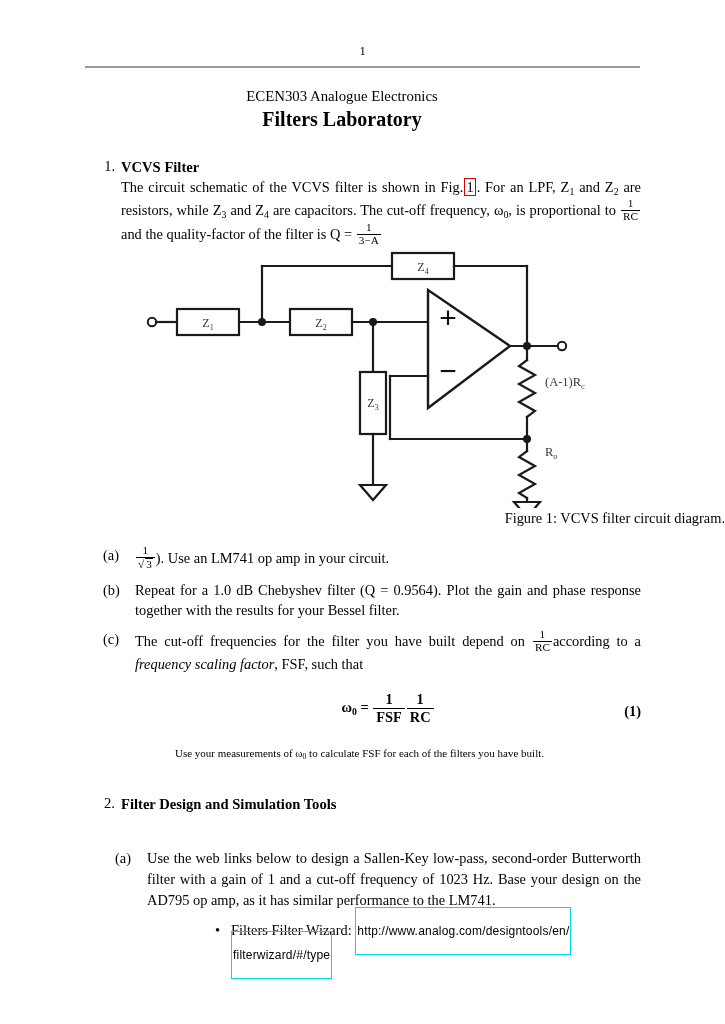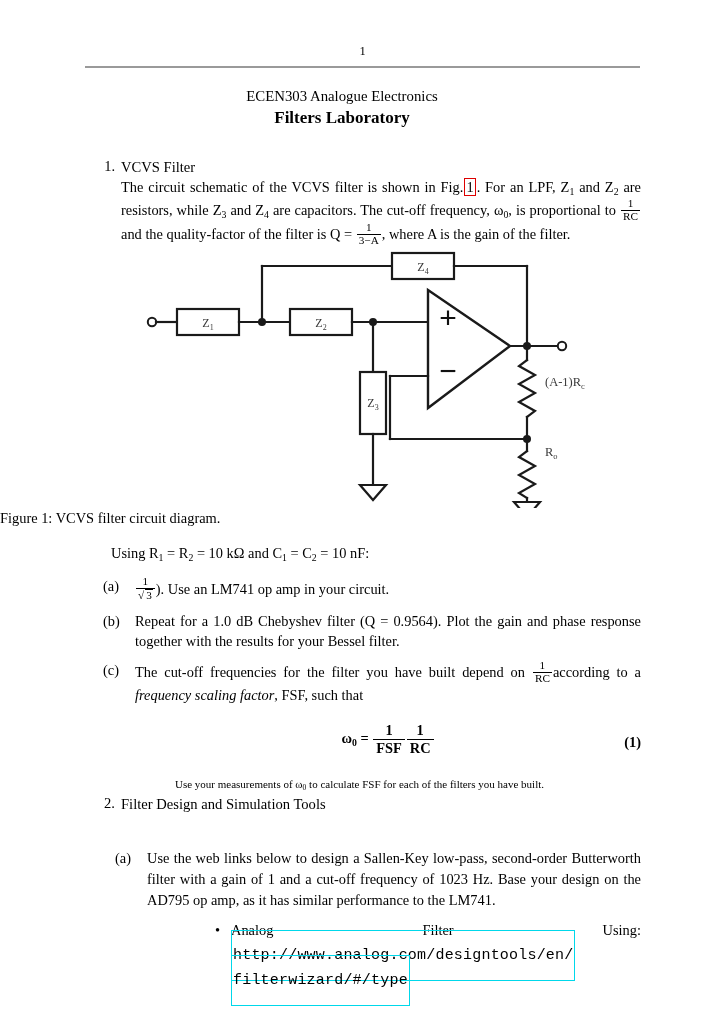--- a/index.html
+++ b/index.html
@@ -41,21 +41,21 @@
 
   .title-block {
     position: absolute;
     top: 86px;
     left: 0;
     width: 684px;
     text-align: center;
     line-height: 1.38;
   }
   .title-line1 { font-size: 14.8px; }
-  .title-line2 { font-size: 17px; font-weight: bold; }
+  .title-line2 { font-size: 20px; font-weight: bold; }
 
   
   .content {
     position: absolute;
     top: 158px;
     left: 95px;
     width: 546px;
   }
   .numitem {
     position: relative;
@@ -66,21 +66,21 @@
     left: 0;
     top: 0;
     width: 20px;
     text-align: right;
     font-size: 14.4px;
   }
   .numitem > .numbody {
     margin-left: 26px;
   }
   .itemhead {
-    font-weight: normal;
+    font-weight: bold;
     font-size: 14.6px;
     line-height: 1.32;
   }
   p.para {
     margin: 0;
     font-size: 14.4px;
     line-height: 1.43;
     text-align: justify;
   }
   .it { font-style: italic; }
@@ -107,38 +107,38 @@
 
   
   .linkbox-red {
     border: 1.2px solid #dd0000;
     padding: 0 1px;
     margin: 0 1px;
   }
   .linkbox-cyan {
     border: 1.2px solid #00d8ea;
     padding: 16px 1px;
-    font-family: Liberation Mono, monospace;
-    font-size: 15px;
+    font-family: Liberation Sans, sans-serif;
+    font-size: 12px;
     letter-spacing: 0.2px;
   }
 
   
   .figure-wrap {
     position: absolute;
     top: 248px;
     left: 0;
     width: 725px;
   }
   .caption {
     position: absolute;
     top: 510px;
     left: 0;
     width: 725px;
-    text-align: left;
+    text-align: right;
     font-size: 14.4px;
   }
 
   
   .lower {
     position: absolute;
     top: 545px;
     left: 95px;
     width: 546px;
   }
@@ -261,21 +261,21 @@
     <div class="title-line2">Filters Laboratory</div>
   </div>
 
   <div class="content">
     <div class="numitem">
       <span class="num">1.</span>
       <div class="numbody">
         <div class="itemhead">VCVS Filter</div>
         <p class="para"><span>The circuit schematic of the VCVS filter is shown in Fig.</span><span class="linkbox-red">1</span><span><span>. For an LPF, Z</span><sub>1</sub><span> and Z</span><sub>2</sub><span> are resistors, while Z</span><sub>3</sub><span> and Z</span><sub>4</sub><span> are capacitors. The cut-off frequency, ω</span><sub>0</sub><span>, is proportional to</span></span>
           <span class="frac"><span class="nu">1</span><span class="de">RC</span></span><span>and the quality-factor of the filter is Q =</span>
-          <span class="frac"><span class="nu">1</span><span class="de">3−A</span></span><span>, where A is the gain of the filter.</span></p>
+          <span class="frac"><span class="nu">1</span><span class="de">3−A</span></span></p>
       </div>
     </div>
   </div>
 
   <div class="figure-wrap">
     <svg width="725" height="260" viewBox="0 0 725 260">
       <g stroke="#1a1a1a" stroke-width="2.2" fill="none" stroke-linecap="square">
 
         <circle cx="152" cy="74" r="4.2" stroke-width="2" fill="#ffffff"></circle>
         <line x1="156" y1="74" x2="177" y2="74"></line>
@@ -348,21 +348,20 @@
         <text x="545" y="208">
           <tspan>R</tspan><tspan font-size="8.5" dy="3">o</tspan>
         </text>
       </g>
     </svg>
   </div>
 
   <div class="caption">Figure 1: VCVS filter circuit diagram.</div>
 
   <div class="lower">
-    <div class="usingline"><span>Using R</span><sub>1</sub><span> = R</span><sub>2</sub><span> = 10 kΩ and C</span><sub>1</sub><span> = C</span><sub>2</sub><span> = 10 nF:</span></div>
 
     <ol class="alpha">
       <li>
         <span class="lbl">(a)</span>
         <span class="frac"><span class="nu">1</span><span class="de"><span class="radical">√</span><span class="sqrt">3</span></span></span><span>). Use an LM741 op amp in your circuit.</span>
       </li>
       <li>
         <span class="lbl">(b)</span>
         <span>Repeat for a 1.0 dB Chebyshev filter (Q = 0.9564). Plot the gain and phase response together with the results for your Bessel filter.</span>
       </li>
@@ -391,21 +390,21 @@
     </div>
 
     <ol class="alpha2">
       <li>
         <span class="lbl">(a)</span>
         <span>Use the web links below to design a Sallen-Key low-pass, second-order Butterworth filter with a gain of 1 and a cut-off frequency of 1023 Hz. Base your design on the AD795 op amp, as it has similar performance to the LM741.</span>
 
         <ul class="bullets">
           <li>
             <span class="bul">•</span>
-            <span>Analog Filter Using:</span>
+            <span>Filters Filter Wizard:</span>
             <span class="linkbox-cyan">http://www.analog.com/designtools/en/</span><br>
             <span class="linkbox-cyan">filterwizard/#/type</span>
           </li>
         </ul>
       </li>
     </ol>
   </div>
 
 </div>
 

